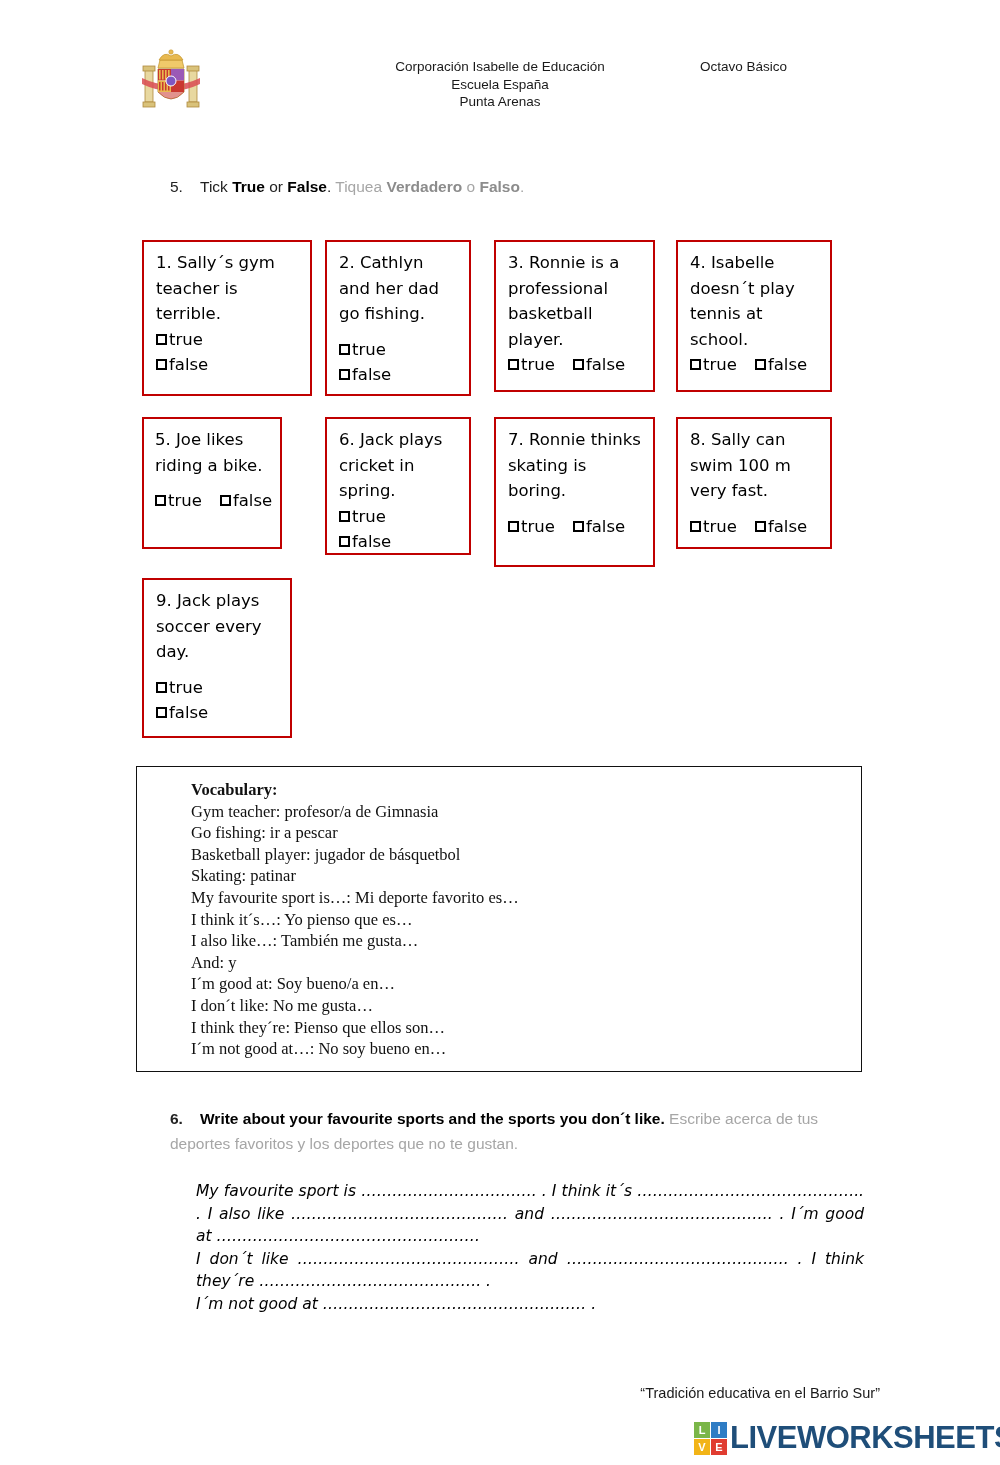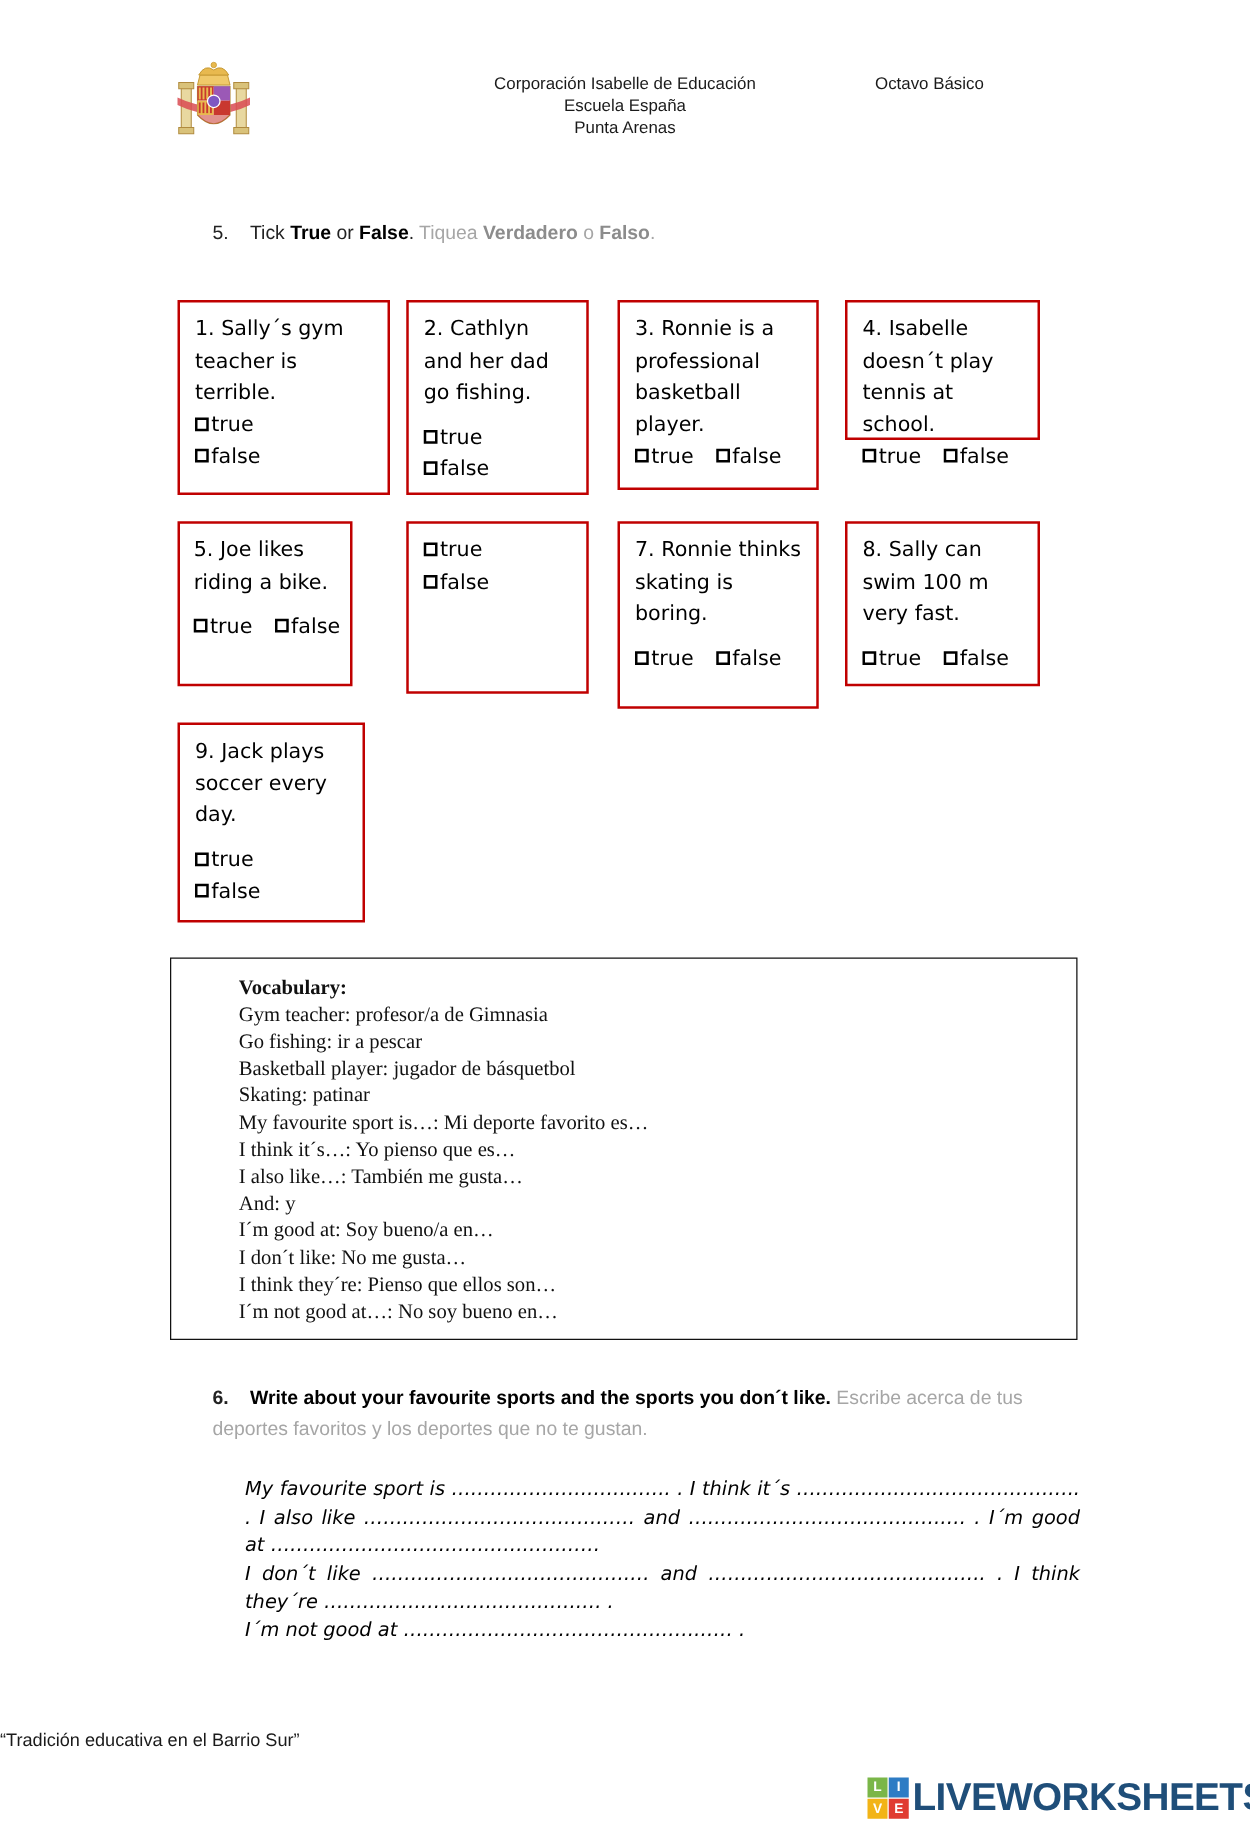--- a/index.html
+++ b/index.html
@@ -145,21 +145,21 @@
   }
   #q6-lines .para { display: block; text-align: justify; }
   #q6-lines .para.last { text-align: left; }
 
   
   #footer-motto {
     position: absolute;
     left: 0;
     top: 1385px;
     width: 880px;
-    text-align: left;
+    text-align: right;
     font-size: 14.5px;
     color: #1a1a1a;
   }
   #lw-logo {
     position: absolute;
     left: 694px;
     top: 1418px;
     width: 306px;
     height: 42px;
   }
@@ -261,30 +261,31 @@
       <span class="spacer"></span>
       <span class="opts stack">
         <span class="opt"><span class="cb"></span><span>true</span></span>
         <span class="opt"><span class="cb"></span><span>false</span></span>
       </span>
     </div>
     <div class="tf-box" style="left: 494px; top: 240px; width: 161px; height: 152px;">
       <span class="stmt">3. Ronnie is a professional basketball player.</span>
       <span class="opts inline"><span class="opt"><span class="cb"></span><span>true</span></span><span class="opt"><span class="cb"></span><span>false</span></span></span>
     </div>
-    <div class="tf-box" style="left: 676px; top: 240px; width: 156px; height: 112px;">
+    <div class="tf-box" style="left: 676px; top: 240px; width: 156px; height: 152px;">
       <span class="stmt">4. Isabelle doesn´t play tennis at school.</span>
       <span class="opts inline"><span class="opt"><span class="cb"></span><span>true</span></span><span class="opt"><span class="cb"></span><span>false</span></span></span>
     </div>
     <div class="tf-box" style="left: 142px; top: 417px; width: 140px; height: 132px; padding-left: 11px;">
       <span class="stmt">5. Joe likes riding a bike.</span>
       <span class="spacer"></span>
       <span class="opts inline"><span class="opt"><span class="cb"></span><span>true</span></span><span class="opt"><span class="cb"></span><span>false</span></span></span>
     </div>
     <div class="tf-box" style="left: 325px; top: 417px; width: 146px; height: 138px;">
+      <span class="stmt">6. Jack plays cricket in spring.</span>
       <span class="opts stack">
         <span class="opt"><span class="cb"></span><span>true</span></span>
         <span class="opt"><span class="cb"></span><span>false</span></span>
       </span>
     </div>
     <div class="tf-box" style="left: 494px; top: 417px; width: 161px; height: 150px;">
       <span class="stmt">7. Ronnie thinks skating is boring.</span>
       <span class="spacer"></span>
       <span class="opts inline"><span class="opt"><span class="cb"></span><span>true</span></span><span class="opt"><span class="cb"></span><span>false</span></span></span>
     </div>

